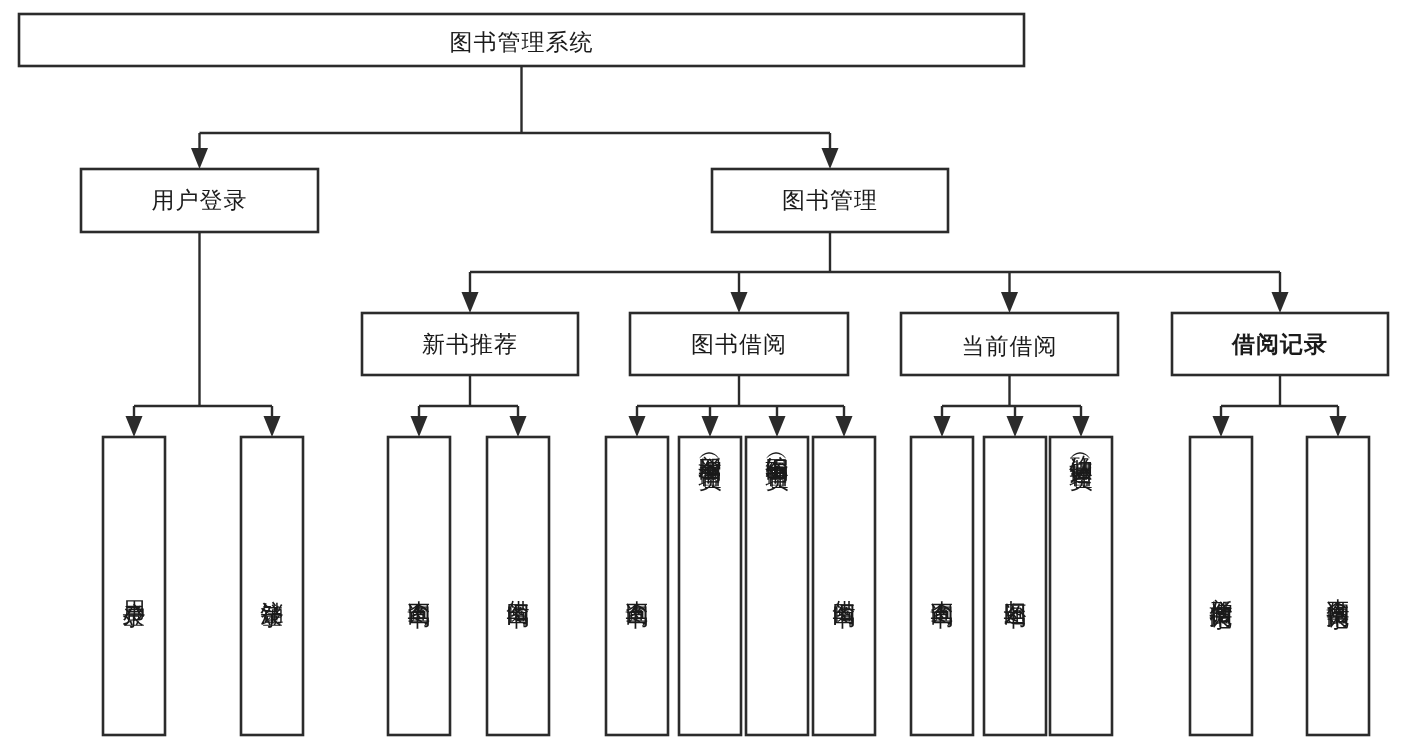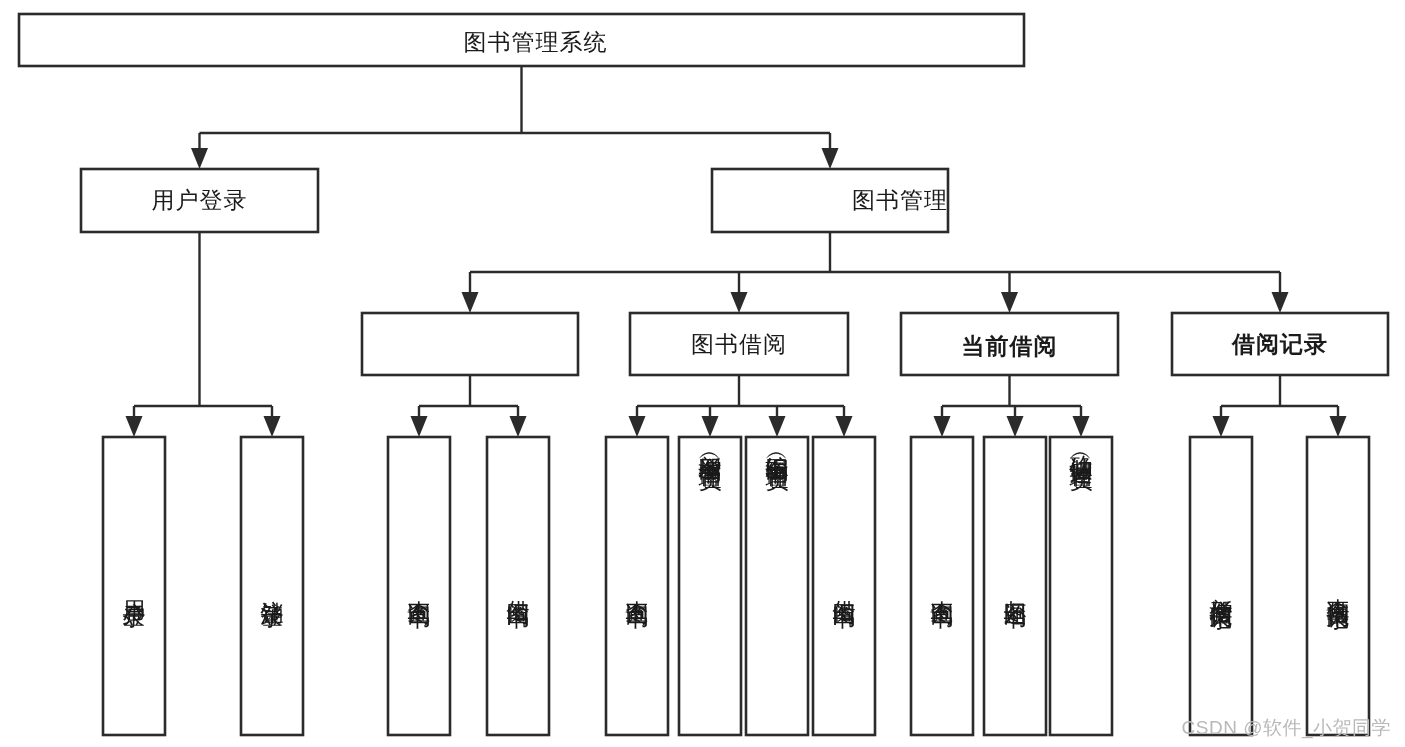--- a/index.html
+++ b/index.html
@@ -184,38 +184,41 @@
     <rect class="node-box" x="746" y="437" width="62" height="298"></rect>
     <rect class="node-box" x="813" y="437" width="62" height="298"></rect>
     <rect class="node-box" x="911" y="437" width="62" height="298"></rect>
     <rect class="node-box" x="984" y="437" width="62" height="298"></rect>
     <rect class="node-box" x="1050" y="437" width="62" height="298"></rect>
     <rect class="node-box" x="1190" y="437" width="62" height="298"></rect>
     <rect class="node-box" x="1307" y="437" width="62" height="298"></rect>
 
   </svg>
 
-  <div class="hlabel-wrap" style="left:33px; top:14px; width:1005px; height:56px;">
+  <div class="hlabel-wrap" style="left:19px; top:14px; width:1005px; height:56px;">
     <span class="hlabel-text">图书管理系统</span>
   </div>
 
   <div class="hlabel-wrap" style="left:81px; top:169px; width:237px; height:63px;">
     <span class="hlabel-text">用户登录</span>
   </div>
 
-  <div class="hlabel-wrap" style="left:712px; top:169px; width:236px; height:63px;justify-content:flex-end;">
+  <div class="hlabel-wrap" style="left:712px; top:169px; width:236px; height:63px;">
     <span class="hlabel-text">图书管理</span>
   </div>
 
+  <div class="hlabel-wrap" style="left:362px; top:313px; width:216px; height:62px;">
+    <span class="hlabel-text">新书推荐</span>
+  </div>
 
   <div class="hlabel-wrap" style="left:630px; top:313px; width:218px; height:62px;text-align:right;">
     <span class="hlabel-text">图书借阅</span>
   </div>
 
-  <div class="hlabel-wrap" style="left:901px; top:313px; width:217px; height:67px;font-weight:bold;">
+  <div class="hlabel-wrap" style="left:901px; top:313px; width:217px; height:67px;">
     <span class="hlabel-text">当前借阅</span>
   </div>
 
   <div class="hlabel-wrap" style="left:1172px; top:313px; width:216px; height:62px;font-weight:bold;">
     <span class="hlabel-text">借阅记录</span>
   </div>
 
   <div class="vlabel-wrap" style="left:103px; top:437px; width:62px; height:298px;">
     <span class="vlabel-text">用户登录</span>
   </div>
@@ -249,15 +252,14 @@
   <div class="vlabel-wrap" style="left:1050px; top:437px; width:62px; height:298px; align-items:flex-start;">
     <span class="vlabel-text">确认归还（管理员）</span>
   </div>
   <div class="vlabel-wrap" style="left:1190px; top:437px; width:62px; height:298px;">
     <span class="vlabel-text">新增借阅记录</span>
   </div>
   <div class="vlabel-wrap" style="left:1307px; top:437px; width:62px; height:298px;">
     <span class="vlabel-text">查询借阅记录</span>
   </div>
 
-  <div class="watermark">CSDN @软件_小贺同学</div>
 
 </div>
 
 </body></html>

